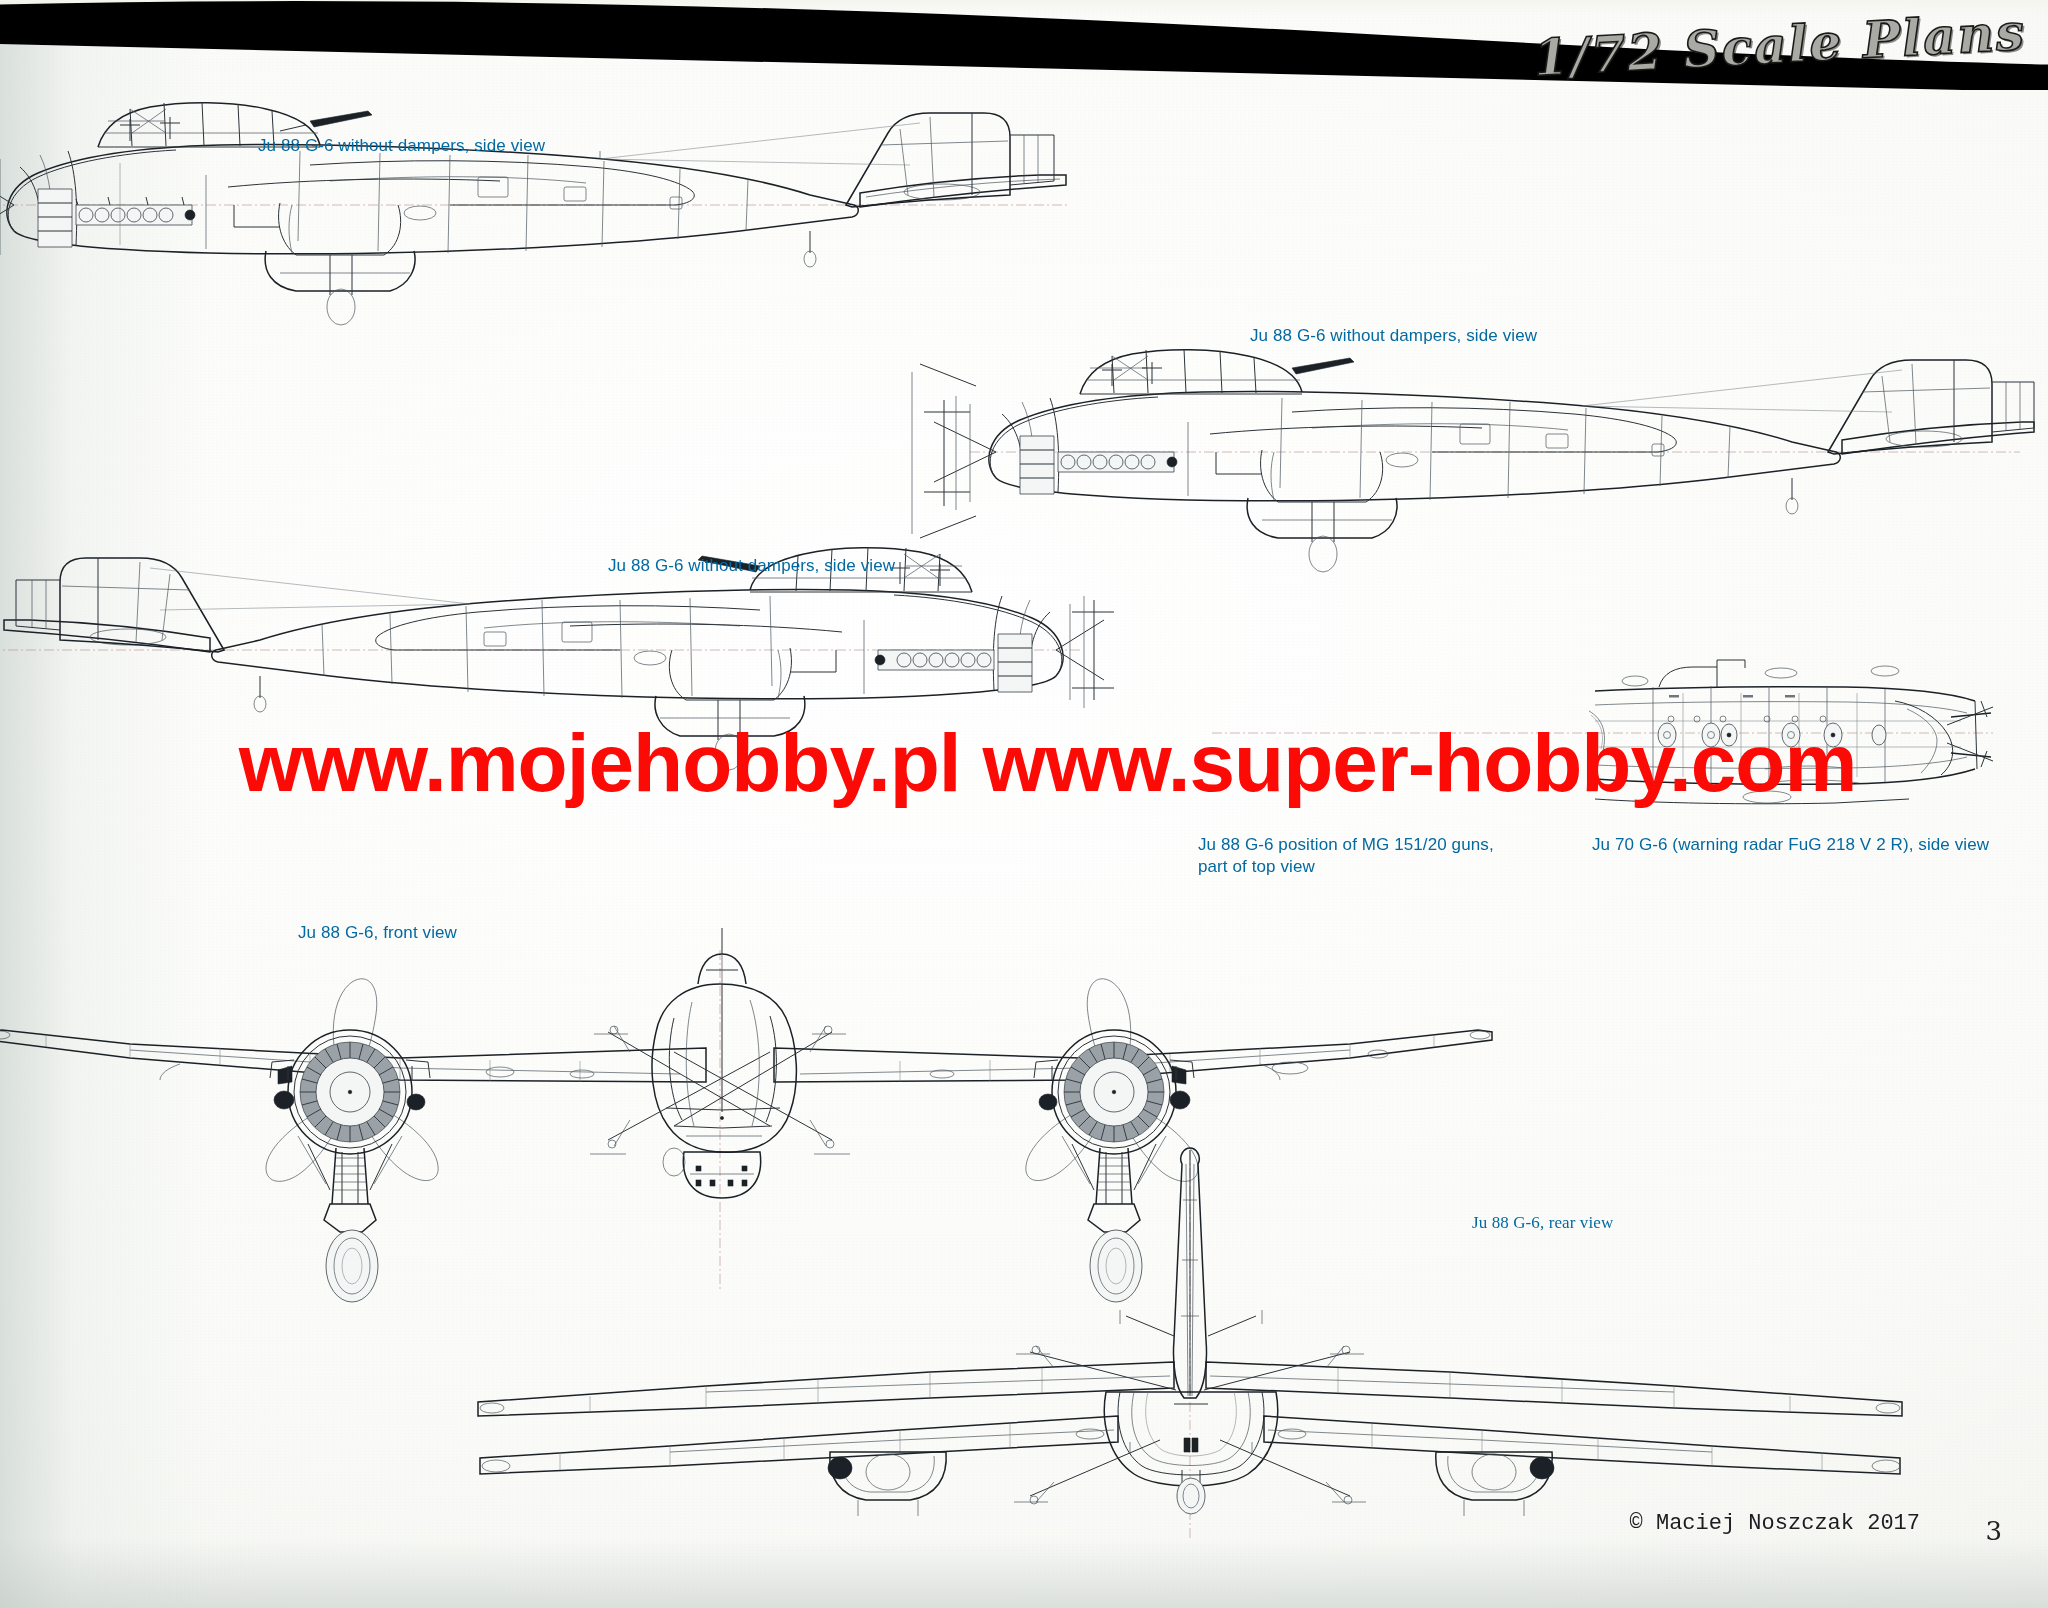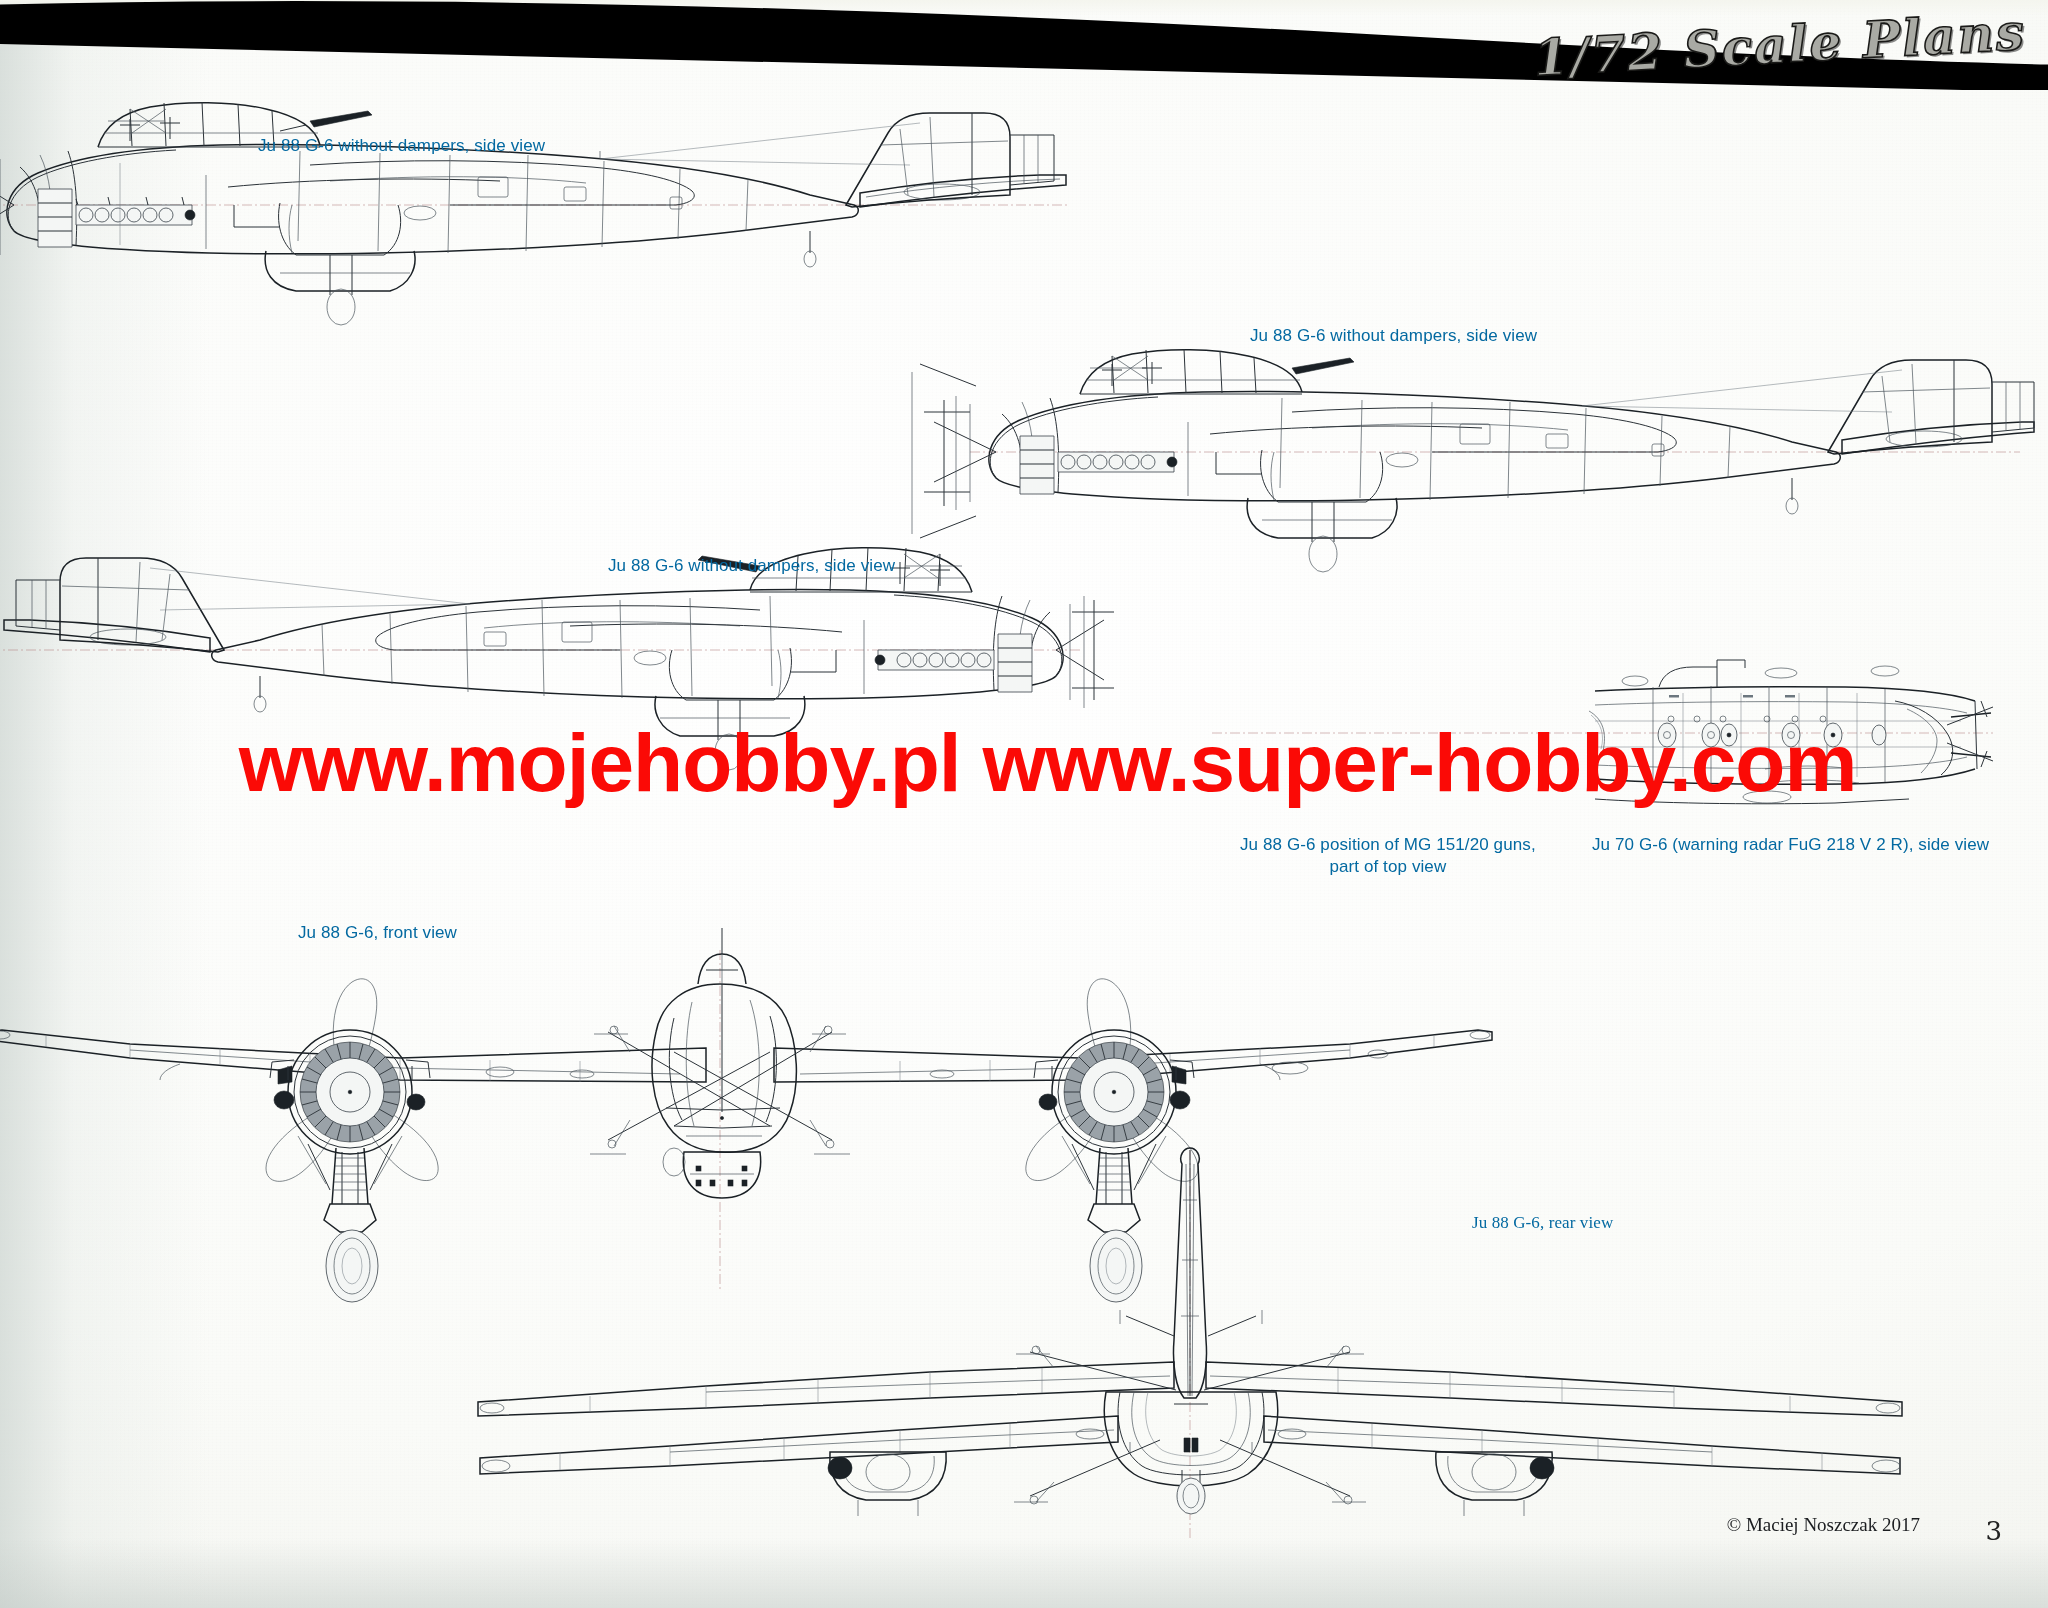--- a/index.html
+++ b/index.html
@@ -100,22 +100,22 @@
     z-index: 20;
     white-space: nowrap;
     pointer-events: none;
     margin-left: 47px;
   }
 
   .copyright {
     position: absolute;
     right: 128px;
     bottom: 72px;
-    font-family: Liberation Serif, serif;
-    font-size: 19px;
+    font-family: Liberation Mono, monospace;
+    font-size: 22px;
     color: #1b1d20;
     z-index: 5;
   }
   .pagenum {
     position: absolute;
     right: 46px;
     bottom: 62px;
     font-family: "DejaVu Serif", serif;
     font-size: 26px;
     color: #222;
@@ -515,21 +515,21 @@
         <rect x="78" y="40" width="10" height="2.5"></rect>
         <rect x="150" y="40" width="10" height="2.5"></rect>
         <rect x="192" y="40" width="10" height="2.5"></rect>
       </g>
 
       <path class="lnf" d="M-6,56 C8,64 12,78 8,96"></path>
       <path class="lnvf" d="M-4,60 C6,68 10,80 6,94 M-2,64 C4,70 8,80 5,92"></path>
     </path>
       </svg>
   </div>
-  <div class="cap" style="left:1240px; top:834px;text-align:center;">Ju 88 G-6 position of MG 151/20 guns,
+  <div class="cap" style="left:1198px; top:834px;">Ju 88 G-6 position of MG 151/20 guns,
 part of top view</div>
 
   <div class="dwg" style="left:1595px; top:655px;">
     <svg width="400" height="160" viewBox="0 0 400 160">
       <path class="cl" d="M0,78 H398"></path>
 
       <path class="ln2" d="M0,36 C60,33 150,31 250,32 C310,33 356,38 380,46"></path>
       <path class="ln2" d="M0,124 C60,128 150,130 250,129 C310,128 356,122 380,114"></path>
       <path class="lnf" d="M0,50 C70,47 160,46 252,47 C306,48 348,52 372,58"></path>
       <path class="lnf" d="M0,110 C70,113 160,114 252,113 C306,112 348,108 372,102"></path>

